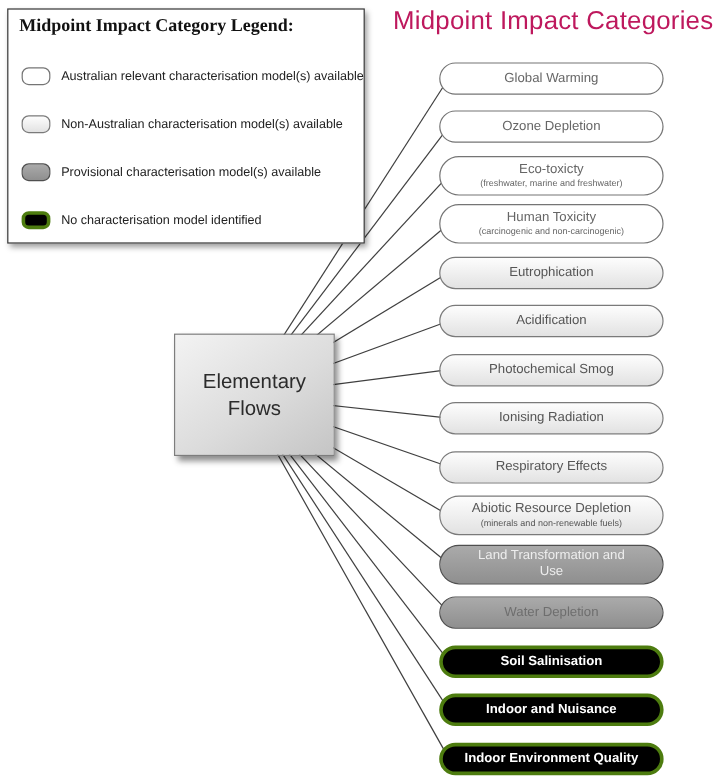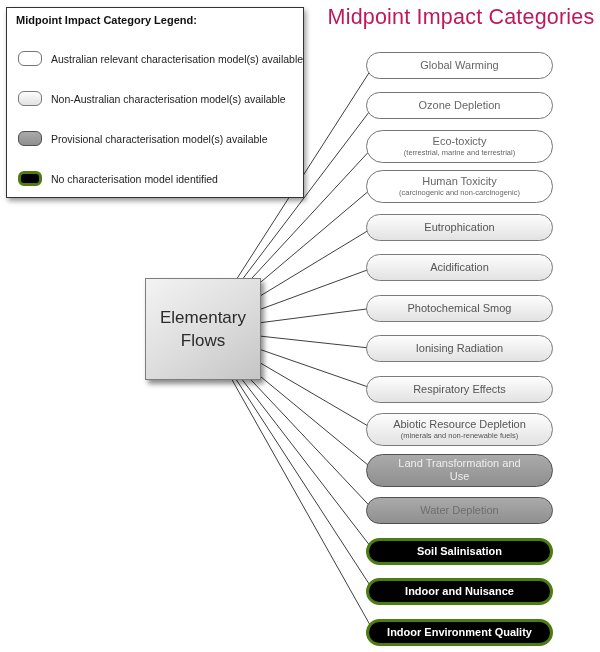--- a/index.html
+++ b/index.html
@@ -16,41 +16,41 @@
     letter-spacing:.2px; z-index:4;
   }
 
   
   .legend {
     position:absolute; left:6px; top:7px; width:281px;
     background:#fff; border:1px solid #333;
     box-shadow:2px 3px 5px rgba(0,0,0,.40);
     padding:6px 8px 11px 7px; z-index:5;
   }
-  .legend-title { font-size:11px; font-weight:bold; color:#111; padding-left:2px; }
+  .legend-title { font-size:15px; font-weight:bold; color:#111; padding-left:2px;font-family:Liberation Serif, serif; }
   .legend-row { display:flex; align-items:center; margin-top:25px; }
   .swatch {
     width:24px; height:15px; border-radius:6px; flex:0 0 auto;
     margin:0 9px 0 4px; box-sizing:border-box;
   }
   .legend-label { font-size:10.5px; color:#222; white-space:nowrap; }
 
   
   .v-australian      { background:#ffffff; border:1px solid #757575; color:#666; }
   .v-non_australian  { background:linear-gradient(#fdfdfd, #e2e2e2); border:1px solid #7a7a7a; color:#555; }
   .v-provisional     { background:linear-gradient(#aaaaaa, #8f8f8f); border:1px solid #4f4f4f; color:#ededed; }
   .v-none            { background:#000; border:3px solid #4d7c0f; color:#fff; font-weight:bold; }
 
   
   svg.connectors { position:absolute; left:0; top:0; z-index:1; }
   svg.connectors line { stroke:#3f3f3f; stroke-width:1; }
 
   
   .flow-box {
-    position:absolute; left:145px; top:278px; width:116px; height:102px;
+    position:absolute; left:145px; top:278px; width:134px; height:102px;
     box-sizing:border-box;
     background:linear-gradient(145deg, #f3f3f3 0%, #dcdcdc 55%, #c5c5c5 100%);
     border:1px solid #7d7d7d;
     box-shadow:3px 4px 5px rgba(0,0,0,.45);
     display:flex; align-items:center; justify-content:center; text-align:center;
     font-size:17px; line-height:23px; color:#2b2b2b;
     z-index:3; padding:0 14px;
   }
 
   
@@ -114,21 +114,21 @@
 </div>
 
 <div class="pill h1 v-australian" style="top:51.5px">
   <div class="pill-label">Global Warming</div>
 </div>
 <div class="pill h1 v-australian" style="top:92px">
   <div class="pill-label">Ozone Depletion</div>
 </div>
 <div class="pill h2 v-australian" style="top:129.5px">
   <div class="pill-label">Eco-toxicty</div>
-  <div class="pill-sub">(terrestrial, marine and terrestrial)</div>
+  <div class="pill-sub">(freshwater, marine and freshwater)</div>
 </div>
 <div class="pill h2 v-australian" style="top:170px">
   <div class="pill-label">Human Toxicity</div>
   <div class="pill-sub">(carcinogenic and non-carcinogenic)</div>
 </div>
 <div class="pill h1 v-non_australian" style="top:213.5px">
   <div class="pill-label">Eutrophication</div>
 </div>
 <div class="pill h1 v-non_australian" style="top:254px">
   <div class="pill-label">Acidification</div>

